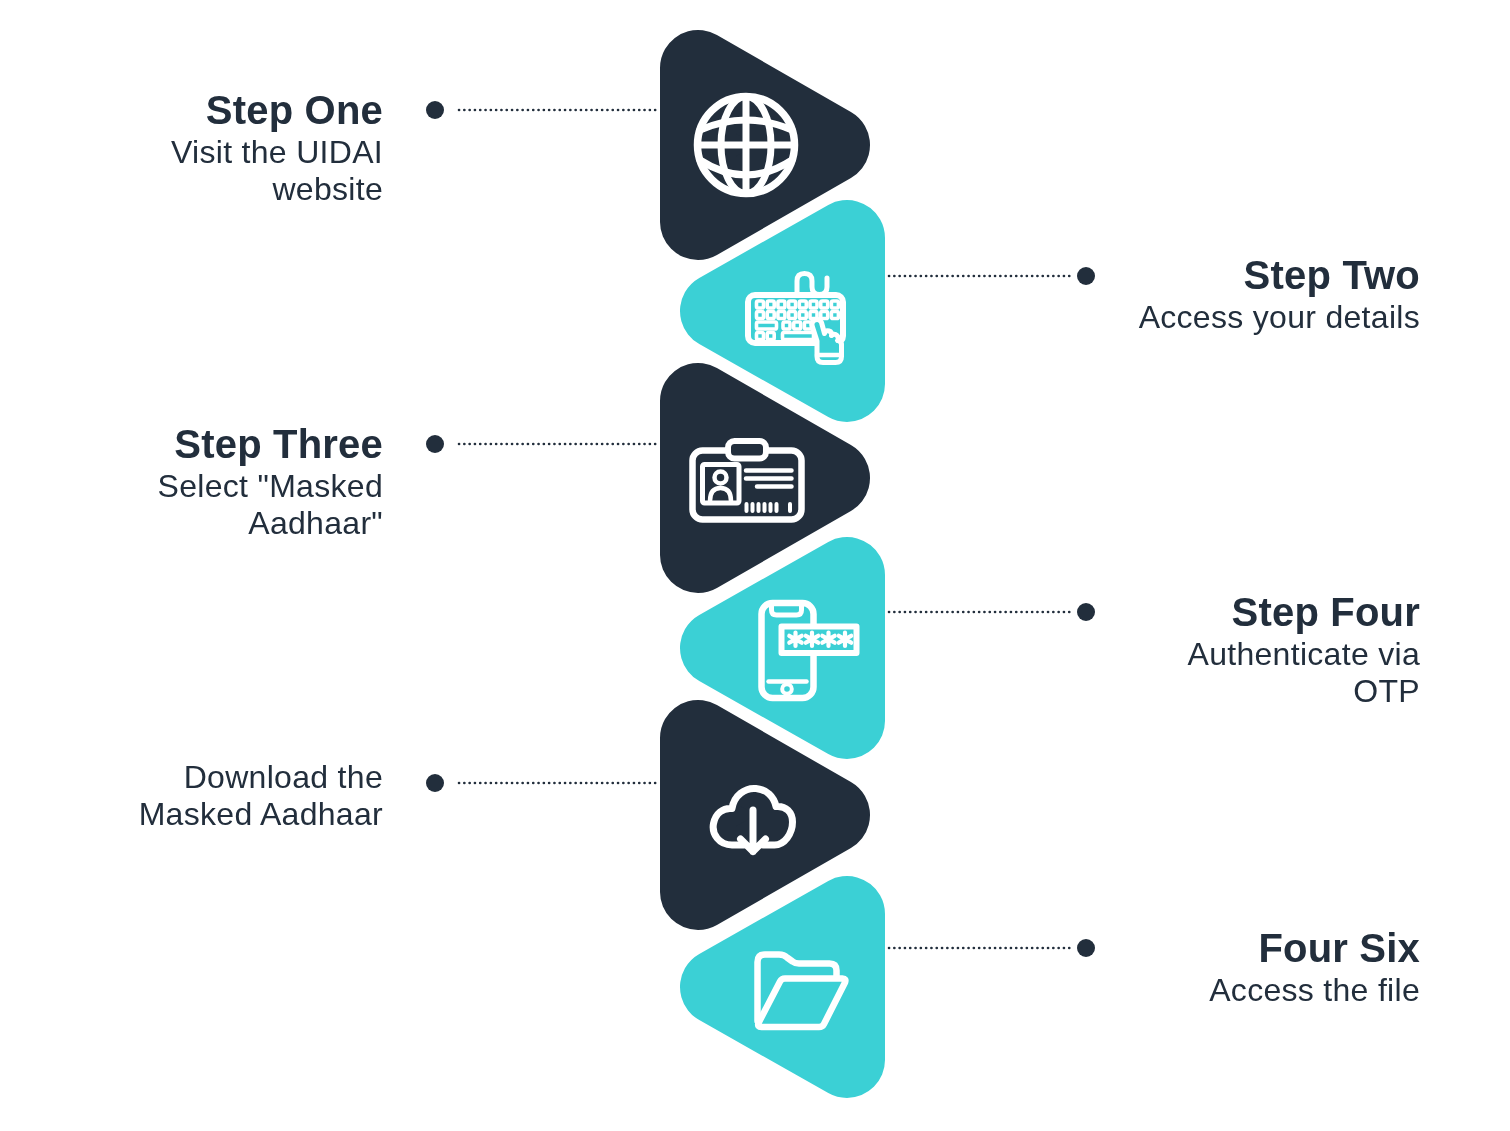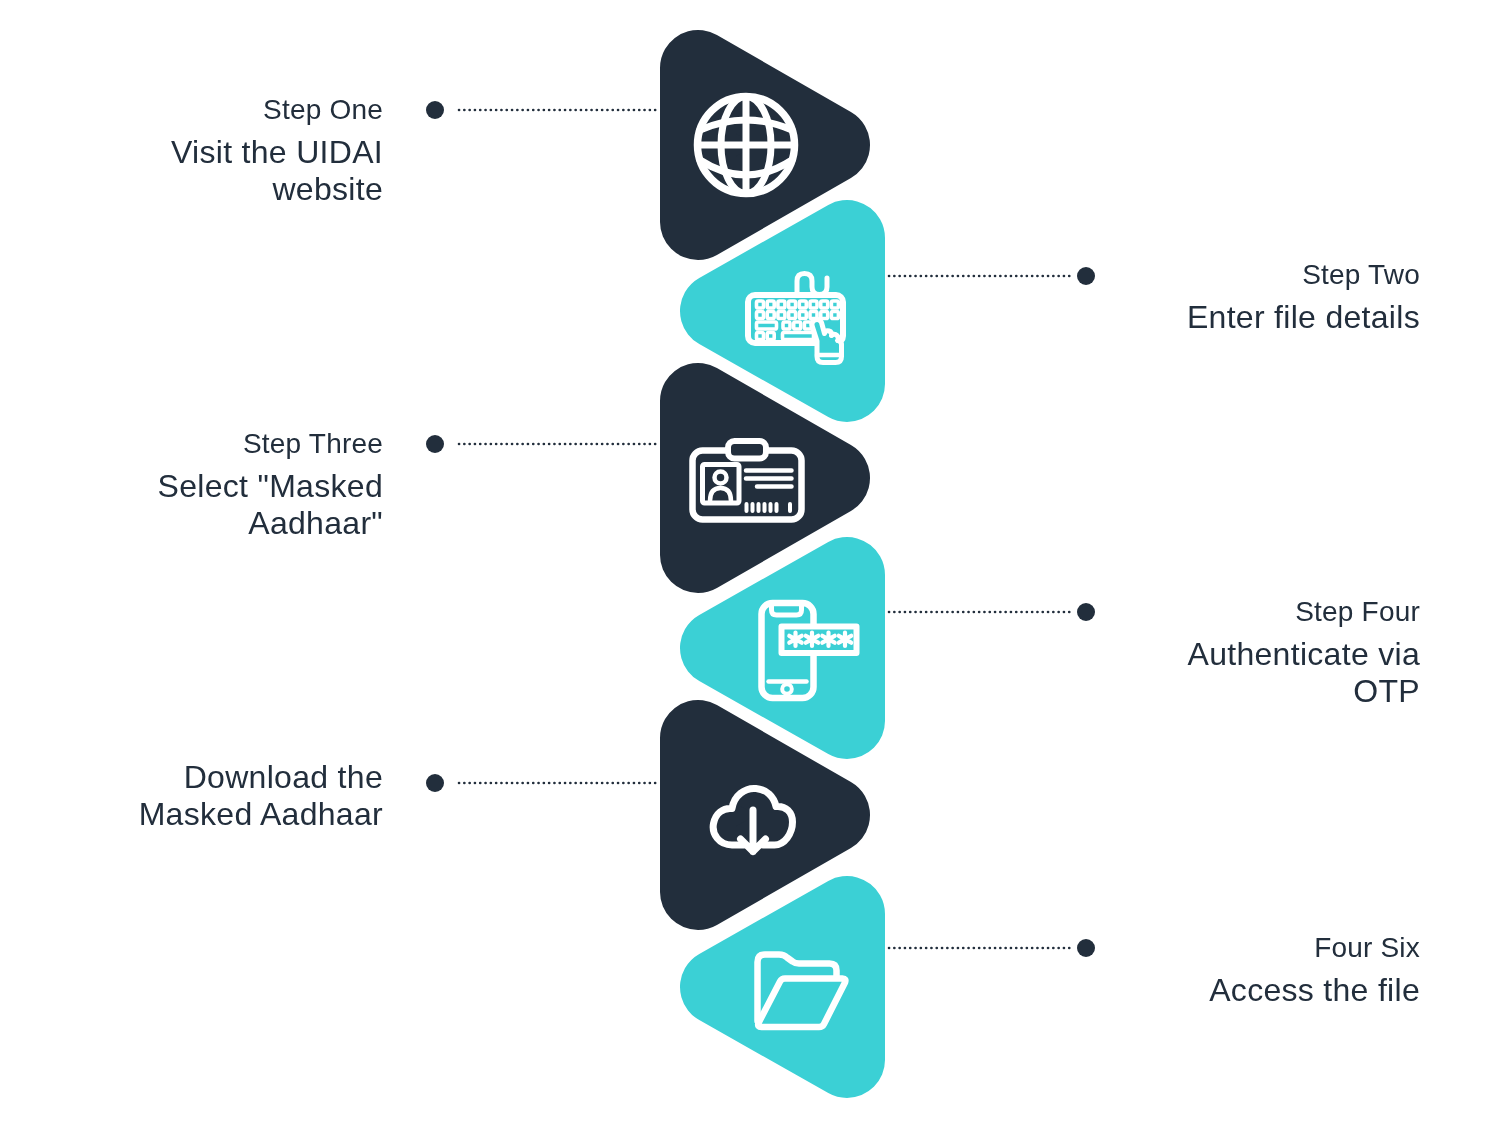--- a/index.html
+++ b/index.html
@@ -26,21 +26,21 @@
   .fill-teal{fill:var(--teal);}
   .fill-dark{fill:var(--dark);}
   
   .dotline{stroke:var(--dark);stroke-width:2.6;stroke-dasharray:0.1 5.2;stroke-linecap:round;fill:none;}
   .big-dot{fill:var(--dark);}
   
   .label-block{position:absolute;color:var(--dark);}
   .label-left{right:1127px;width:272px;text-align:right;}
   .label-right{left:1130px;width:290px;text-align:right;}
   .step-title{
-    font-size:28px;font-weight:400;line-height:48px;letter-spacing:0.2px;
+    font-size:40px;font-weight:700;line-height:48px;letter-spacing:0.2px;
   }
   .step-desc{
     font-size:32px;font-weight:400;line-height:37px;letter-spacing:0.3px;
   }
 </style>
 </head>
 <body>
 
 <div class="canvas">
 
@@ -166,21 +166,21 @@
     </g>
   </svg>
 
   <div class="label-block label-left" style="top:86px">
     <div class="step-title">Step One</div>
     <div class="step-desc">Visit the UIDAI website</div>
   </div>
 
   <div class="label-block label-right" style="top:251px">
     <div class="step-title">Step Two</div>
-    <div class="step-desc">Enter file details</div>
+    <div class="step-desc">Access your details</div>
   </div>
 
   <div class="label-block label-left" style="top:420px">
     <div class="step-title">Step Three</div>
     <div class="step-desc">Select "Masked Aadhaar"</div>
   </div>
 
   <div class="label-block label-right" style="top:588px">
     <div class="step-title">Step Four</div>
     <div class="step-desc">Authenticate via OTP</div>

